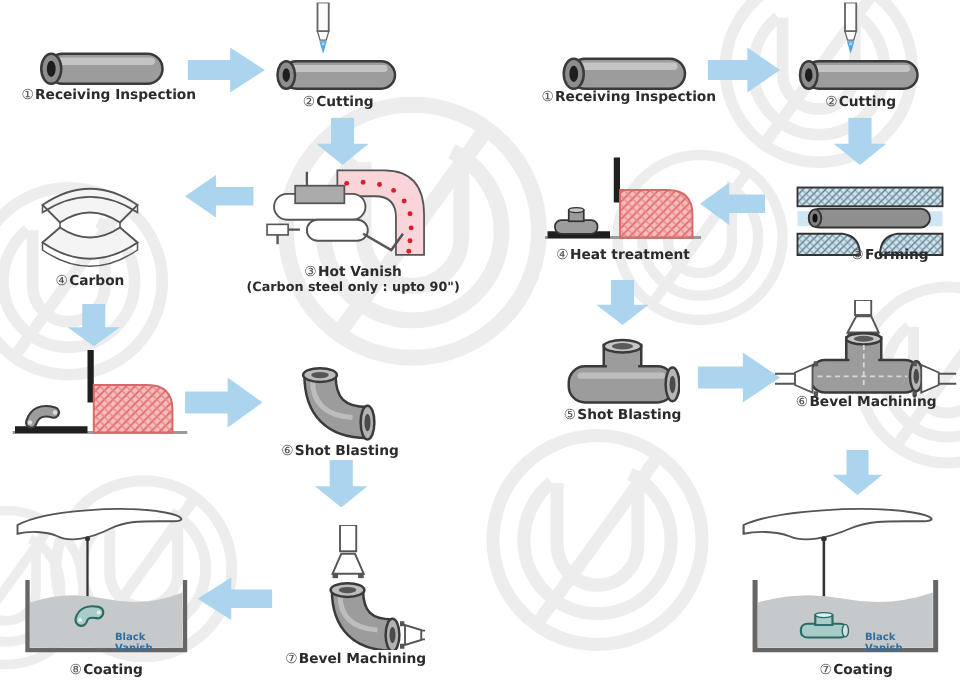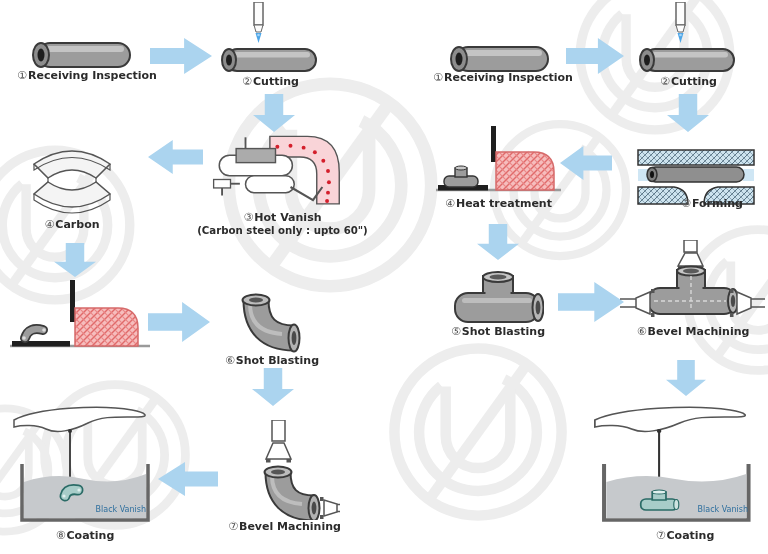--- a/index.html
+++ b/index.html
@@ -4,21 +4,21 @@
 <style>
   html,body{margin:0;padding:0;background:#fff;}
   #canvas{position:relative;width:768px;height:554px;background:#ffffff;overflow:hidden;
           font-family:"DejaVu Sans","Liberation Sans",sans-serif;}
   .abs{position:absolute;}
   .wm-layer{position:absolute;left:0;top:0;z-index:0;}
   .content{z-index:2;}
   .lbl{position:absolute;z-index:3;text-align:center;font-weight:bold;font-size:11px;color:#2b2b2b;line-height:1.15;}
   .lbl .num{font-weight:normal;color:#4f4f4f;font-size:11px;padding-right:1px;}
   .lbl .sub{display:block;font-size:10.2px;font-weight:bold;color:#2b2b2b;}
-  .bv{position:absolute;z-index:4;font-weight:normal;font-size:8px;color:#2e6f9e;text-align:right;}
+  .bv{position:absolute;z-index:4;font-weight:bold;font-size:8px;color:#2e6f9e;}
   .arrow{position:absolute;z-index:1;background:#abd4ef;}
   .arrow.right{clip-path:polygon(0 28%,55% 28%,55% 0,100% 50%,55% 100%,55% 72%,0 72%);}
   .arrow.left {clip-path:polygon(100% 28%,45% 28%,45% 0,0 50%,45% 100%,45% 72%,100% 72%);}
   .arrow.down {clip-path:polygon(28% 0,72% 0,72% 55%,100% 55%,50% 100%,0 55%,28% 55%);}
   svg{display:block;}
 </style>
 </head>
 <body>
 
 <div id="canvas">
@@ -104,21 +104,21 @@
     <rect x="12" y="24" width="78" height="22" rx="11" fill="#fff" stroke="#555" stroke-width="1.6"></rect>
     <rect x="30" y="17" width="42" height="15" fill="#ababab" stroke="#555" stroke-width="1.5"></rect>
     <rect x="40" y="46" width="52" height="18" rx="9" fill="#fff" stroke="#555" stroke-width="1.6"></rect>
     <path d="M88,58 L112,72 L122,58" fill="none" stroke="#555" stroke-width="2.2"></path>
     <rect x="6" y="50" width="18" height="9" fill="#fff" stroke="#555" stroke-width="1.4"></rect>
     <line x1="24" y1="54.5" x2="34" y2="54.5" stroke="#555" stroke-width="2"></line>
     <line x1="15" y1="59" x2="15" y2="67" stroke="#555" stroke-width="2"></line>
   </svg>
   <div class="lbl" style="left:195px;top:212px;width:175px">
     <span class="num">③</span><span>Hot Vanish</span>
-    <span class="sub">(Carbon steel only : upto 60")</span>
+    <span class="sub">(Carbon steel only : upto 90")</span>
   </div>
 
   <div class="arrow left" style="left:148px;top:140px;width:55px;height:34px"></div>
 
   <svg class="abs content" style="left:22px;top:134px" width="100" height="88" viewBox="0 0 100 88">
     <path d="M12,30 Q50,4 88,30 L74,44 Q50,28 26,44 Z" fill="#f4f4f4" stroke="#555" stroke-width="1.5"></path>
     <path d="M12,30 V36 Q50,11 88,36 V30" fill="none" stroke="#555" stroke-width="1.2"></path>
     <path d="M26,44 V49 M74,44 V49" stroke="#555" stroke-width="1.2"></path>
     <path d="M12,60 Q50,86 88,60 L74,48 Q50,64 26,48 Z" fill="#f4f4f4" stroke="#555" stroke-width="1.5"></path>
     <path d="M12,60 V66 Q50,92 88,66 V60" fill="none" stroke="#555" stroke-width="1.2"></path>
@@ -292,21 +292,21 @@
     <line x1="2" y1="59" x2="18" y2="59" stroke="#555" stroke-width="1.5"></line>
     <line x1="2" y1="67" x2="18" y2="67" stroke="#555" stroke-width="1.5"></line>
     <rect x="33" y="49" width="3.5" height="4" fill="#555"></rect>
       <rect x="33" y="73" width="3.5" height="4" fill="#555"></rect>
     <polygon points="119,52 119,74 133,68 133,58" fill="#fff" stroke="#555" stroke-width="1.5"></polygon>
     <line x1="133" y1="59" x2="147" y2="59" stroke="#555" stroke-width="1.5"></line>
     <line x1="133" y1="67" x2="147" y2="67" stroke="#555" stroke-width="1.5"></line>
     <rect x="112" y="49" width="3.5" height="4" fill="#555"></rect>
       <rect x="112" y="73" width="3.5" height="4" fill="#555"></rect>
   </svg>
-  <div class="lbl" style="left:628px;top:326px;width:130px">
+  <div class="lbl" style="left:628px;top:316px;width:130px">
     <span class="num">⑥</span><span>Bevel Machining</span>
   </div>
 
   <div class="arrow down" style="left:666px;top:360px;width:40px;height:36px"></div>
 
   <svg class="abs content" style="left:588px;top:402px" width="172" height="122" viewBox="0 0 150 122" preserveAspectRatio="none">
     <path d="M6,18 C28,6 92,2 124,8 C138,10.5 142,15 130,15 C108,15 94,14 80,21 C64,29 48,32 38,27 C28,22.5 14,23 6,25 Z" fill="#fff" stroke="#555" stroke-width="1.5"></path>
     <circle cx="62" cy="29" r="2" fill="#333"></circle>
     <line x1="62" y1="29" x2="62" y2="94" stroke="#333" stroke-width="1.8"></line>
     <path d="M14,62 V118 H140 V62" fill="none" stroke="#666" stroke-width="3.5"></path>

